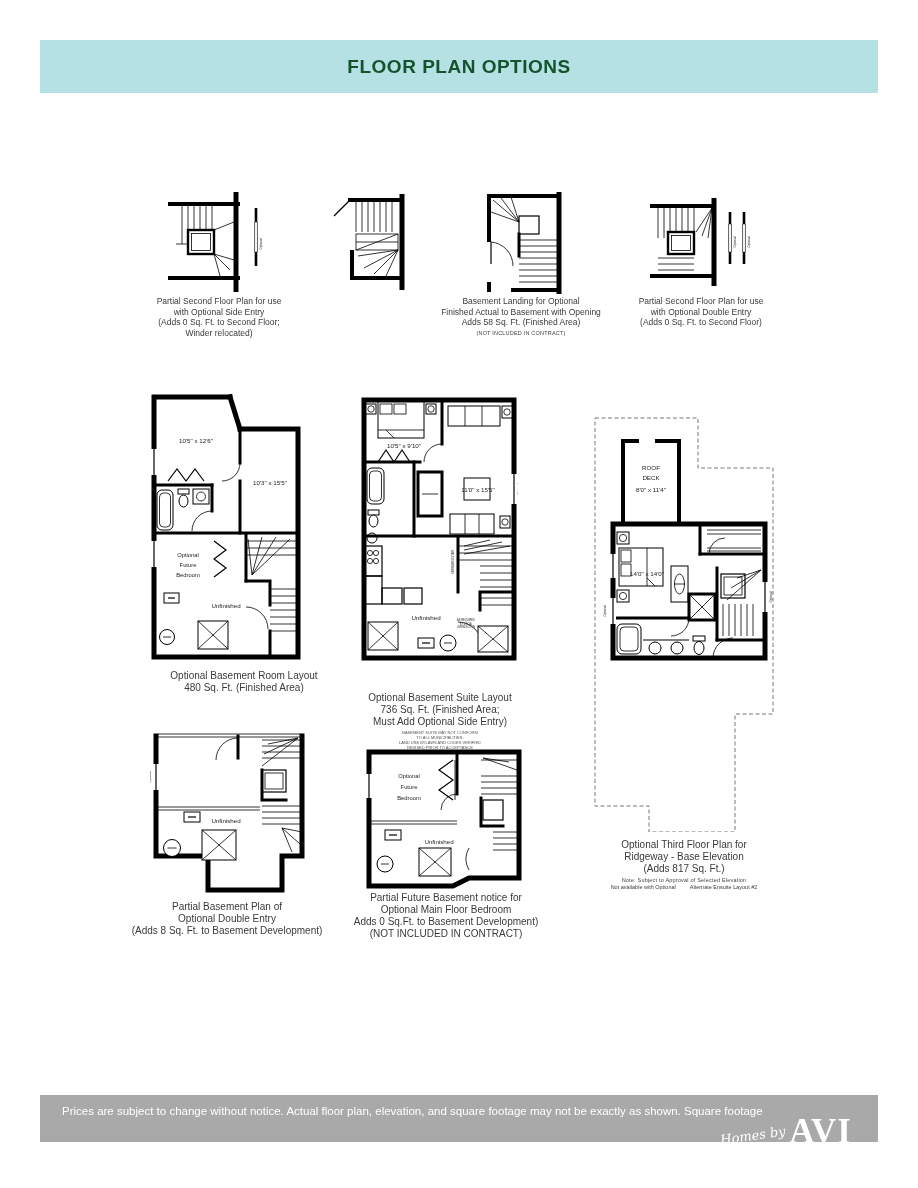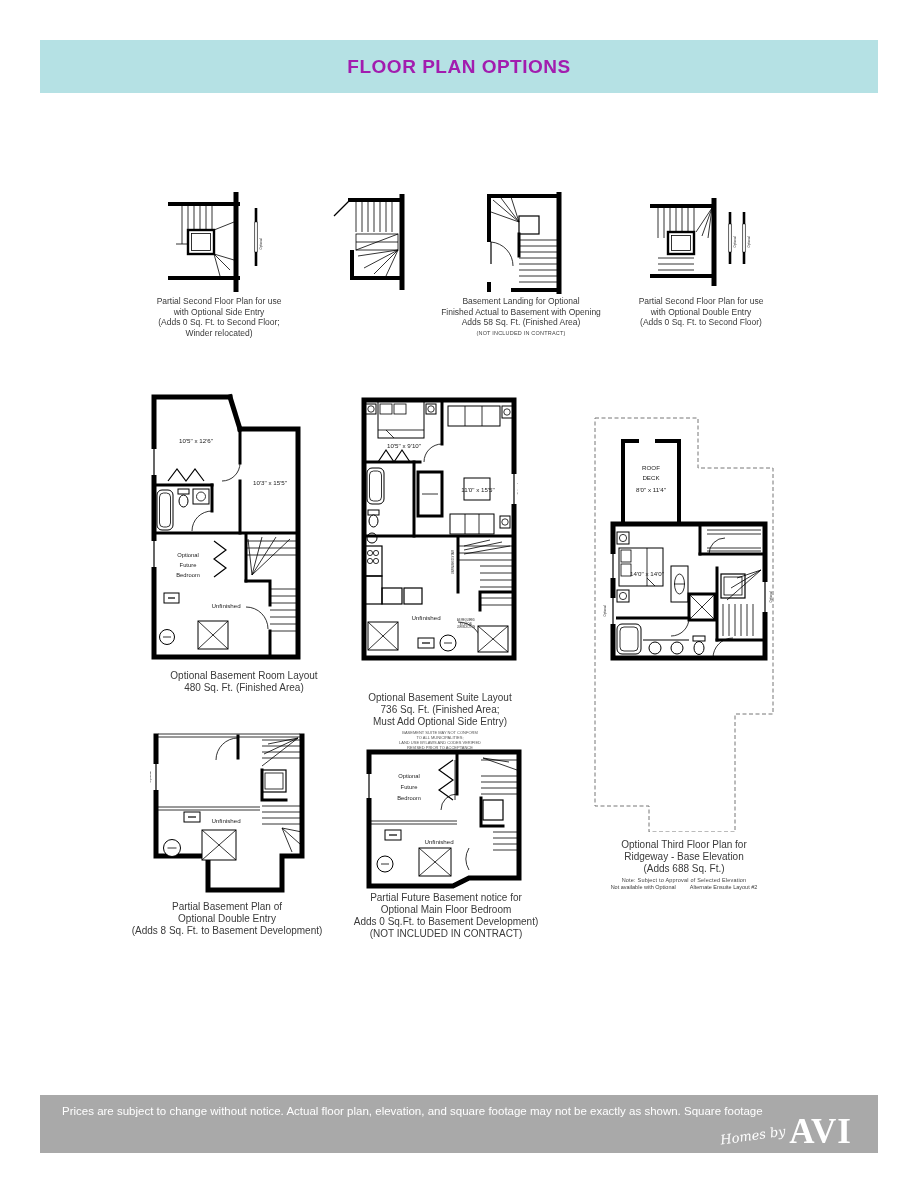--- a/index.html
+++ b/index.html
@@ -1,40 +1,40 @@
 <!DOCTYPE html>
 <html><head>
 <meta charset="utf-8">
 <style>
   html,body{margin:0;padding:0;background:#fff;}
   #page{position:relative;width:918px;height:1188px;background:#ffffff;overflow:hidden;
         font-family:"Liberation Sans","DejaVu Sans",sans-serif;color:#333;}
   .band{position:absolute;left:40px;width:838px;}
   #header-band{top:40px;height:53px;background:#b5e1e4;display:flex;align-items:center;justify-content:center;}
-  #header-band h1{margin:0;font-size:19px;letter-spacing:.5px;color:#a21caf;font-weight:bold;}
+  #header-band h1{margin:0;font-size:19px;letter-spacing:.5px;color:#14532d;font-weight:bold;}
   .abs{position:absolute;}
   .caption{position:absolute;text-align:center;font-size:8.5px;line-height:10.5px;color:#3a3a3a;}
   .caption.large{font-size:10px;line-height:12px;}
   .caption .note{font-size:5.5px;line-height:7px;margin-top:2px;letter-spacing:.2px;color:#444;}
   .caption .fine{font-size:4px;line-height:5px;margin-top:2px;color:#555;}
   .caption .note-row{font-size:5.5px;line-height:7px;}
   .caption .note-row .gap{display:inline-block;width:14px;}
   svg{display:block;}
   svg .wall{stroke:#000;stroke-width:5;fill:none;stroke-linecap:square;}
   svg .wall4{stroke:#000;stroke-width:4;fill:none;stroke-linecap:square;}
   svg .wall3{stroke:#000;stroke-width:3;fill:none;stroke-linecap:square;}
   svg .thin{stroke:#000;stroke-width:.8;fill:none;}
   svg .thin2{stroke:#000;stroke-width:1.2;fill:none;}
   svg .fix{stroke:#000;stroke-width:1;fill:#fff;}
   svg text{font-family:"Liberation Sans","DejaVu Sans",sans-serif;fill:#222;}
   .roomlbl{font-size:6.2px;}
   .roomlbl-s{font-size:5.8px;}
   .tiny{font-size:2.6px;}
   .vtiny{font-size:3px;}
-  #footer-band{top:1095px;height:58px;background:#a9a9a9;color:#fff;}
+  #footer-band{top:1095px;height:47px;background:#a9a9a9;color:#fff;}
   #footer-band .disc{position:absolute;left:22px;top:9px;font-size:11.5px;line-height:15px;}
   #footer-logo{position:absolute;right:26px;top:5px;display:flex;align-items:flex-end;color:#fff;}
   #footer-logo .script{font-family:"DejaVu Serif","Liberation Serif",serif;font-style:italic;font-size:13px;
     transform:rotate(-8deg);margin-right:4px;margin-bottom:9px;}
   #footer-logo .serif{font-family:Liberation Serif, serif;font-size:35px;font-weight:bold;letter-spacing:1px;margin-top:12px;}
 </style>
 </head>
 <body>
 
 <div id="page">
@@ -471,21 +471,21 @@
         <line x1="28" y1="190" x2="28" y2="216" class="thin2"></line>
       <text class="vtiny" transform="rotate(-90 21 203)" x="21" y="203" text-anchor="middle">Optional</text>
       <rect x="177" y="174" width="6" height="30" fill="#fff"></rect>
         <line x1="180" y1="174" x2="180" y2="204" class="thin2"></line>
       <text class="vtiny" transform="rotate(-90 187 189)" x="187" y="189" text-anchor="middle">Optional</text>
     </g>
   </svg>
   <div class="caption large" style="left:594px;top:839px;width:180px">
     <div>Optional Third Floor Plan for</div>
     <div>Ridgeway - Base Elevation</div>
-    <div>(Adds 688 Sq. Ft.)</div>
+    <div>(Adds 817 Sq. Ft.)</div>
     <div class="note">Note: Subject to Approval of Selected Elevation</div>
     <div class="note-row">
       <span>Not available with Optional</span><span class="gap"></span><span>Alternate Ensuite Layout #2</span>
     </div>
   </div>
 
   <svg class="abs" style="left:150px;top:728px" width="160" height="170" viewBox="0 0 160 170">
     <g class="thin">
       <line x1="8" y1="6" x2="150" y2="6"></line>
         <line x1="8" y1="9" x2="150" y2="9"></line>

